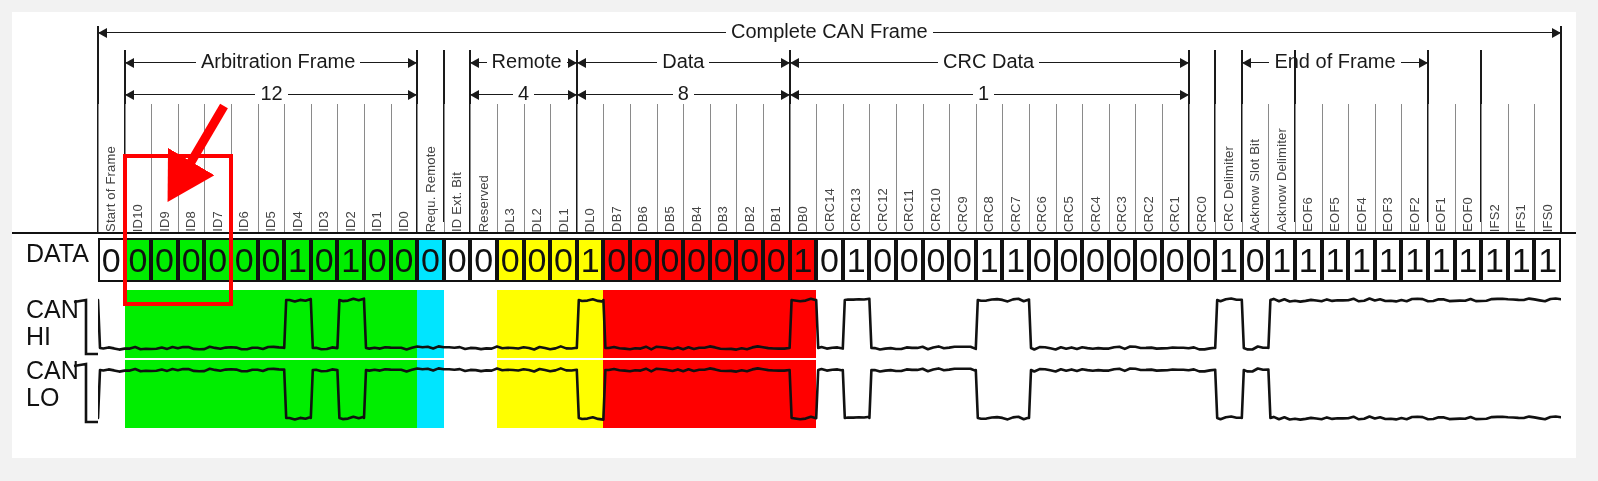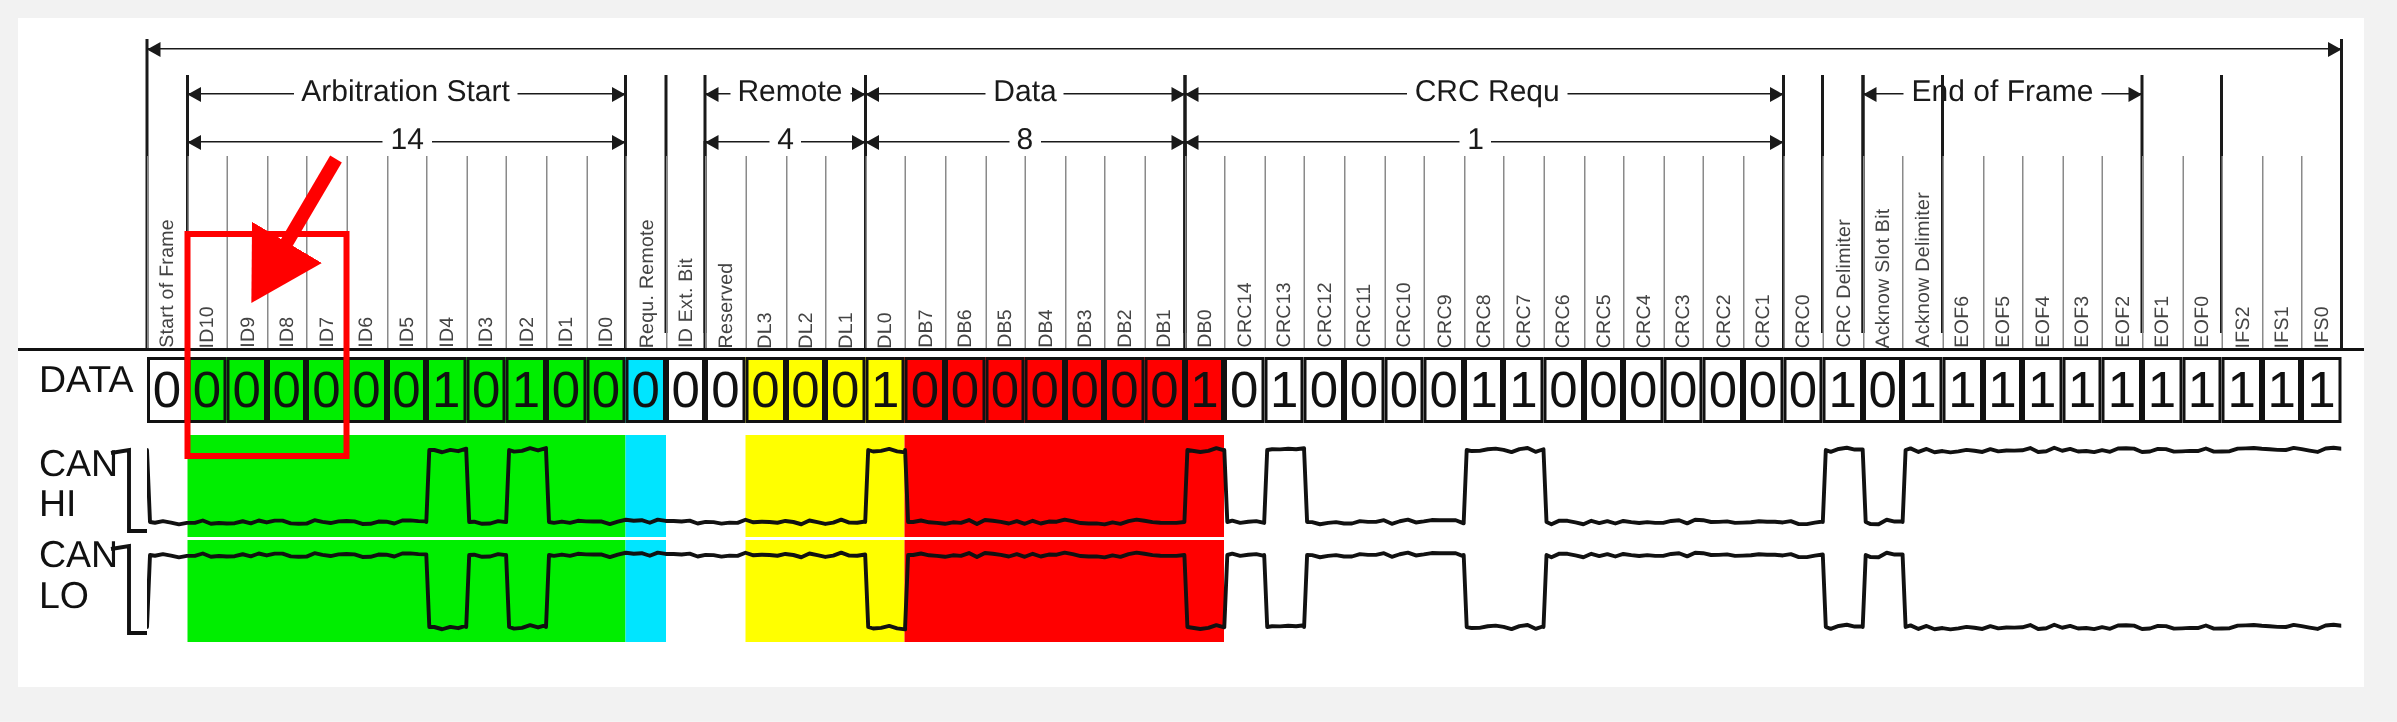--- a/index.html
+++ b/index.html
@@ -44,28 +44,29 @@
 
 <div id="root">
   <div id="canvas">
 
     <div id="brackets" style="position: absolute; left: 86px; top: 0px; width: 1463px; height: 120px;">
         <div class="tick" style="left: -1px; top: 14px; height: 206px; width: 2px;"></div>
         <div class="tick" style="left: 1462px; top: 14px; height: 206px; width: 2px;"></div>
         <div class="brk" style="left: 0px; top: 20px; width: 1463px;"></div>
         <div class="arrowL" style="left: 0px; top: 15.5px;"></div>
         <div class="arrowR" style="left: 1454px; top: 15.5px;"></div>
+        <div class="brklbl" style="top: 9px; left: 628px;">Complete CAN Frame</div>
         <div class="brk" style="left: 26.6px; top: 50px; width: 292.6px;"></div>
         <div class="arrowL" style="left: 26.6px; top: 45.5px;"></div>
         <div class="arrowR" style="left: 310.2px; top: 45.5px;"></div>
-        <div class="brklbl" style="top: 39px; left: 97.9px;">Arbitration Start</div>
+        <div class="brklbl" style="top: 39px; left: 97.9px;">Arbitration Frame</div>
         <div class="brk" style="left: 26.6px; top: 82px; width: 292.6px;"></div>
         <div class="arrowL" style="left: 26.6px; top: 77.5px;"></div>
         <div class="arrowR" style="left: 310.2px; top: 77.5px;"></div>
-        <div class="brklbl" style="top: 71px; left: 157.4px;">14</div>
+        <div class="brklbl" style="top: 71px; left: 157.4px;">12</div>
         <div class="tick" style="left: 25.6px; top: 82px; height: 138px; width: 2px;"></div>
         <div class="tick" style="left: 318.2px; top: 82px; height: 138px; width: 2px;"></div>
         <div class="tick" style="left: 25.6px; top: 38px; height: 172px; width: 2px;"></div>
         <div class="tick" style="left: 318.2px; top: 38px; height: 172px; width: 2px;"></div>
         <div class="brk" style="left: 372.4px; top: 50px; width: 106.4px;"></div>
         <div class="arrowL" style="left: 372.4px; top: 45.5px;"></div>
         <div class="arrowR" style="left: 469.8px; top: 45.5px;"></div>
         <div class="brklbl" style="top: 39px; left: 388.6px;">Remote</div>
         <div class="brk" style="left: 372.4px; top: 82px; width: 106.4px;"></div>
         <div class="arrowL" style="left: 372.4px; top: 77.5px;"></div>
@@ -83,21 +84,21 @@
         <div class="arrowL" style="left: 478.8px; top: 77.5px;"></div>
         <div class="arrowR" style="left: 682.6px; top: 77.5px;"></div>
         <div class="brklbl" style="top: 71px; left: 574.7px;">8</div>
         <div class="tick" style="left: 477.8px; top: 82px; height: 138px; width: 2px;"></div>
         <div class="tick" style="left: 690.6px; top: 82px; height: 138px; width: 2px;"></div>
         <div class="tick" style="left: 477.8px; top: 38px; height: 172px; width: 2px;"></div>
         <div class="tick" style="left: 690.6px; top: 38px; height: 172px; width: 2px;"></div>
         <div class="brk" style="left: 691.6px; top: 50px; width: 399px;"></div>
         <div class="arrowL" style="left: 691.6px; top: 45.5px;"></div>
         <div class="arrowR" style="left: 1081.6px; top: 45.5px;"></div>
-        <div class="brklbl" style="top: 39px; left: 840.1px;">CRC Requ</div>
+        <div class="brklbl" style="top: 39px; left: 840.1px;">CRC Data</div>
         <div class="brk" style="left: 691.6px; top: 82px; width: 399px;"></div>
         <div class="arrowL" style="left: 691.6px; top: 77.5px;"></div>
         <div class="arrowR" style="left: 1081.6px; top: 77.5px;"></div>
         <div class="brklbl" style="top: 71px; left: 875.1px;">1</div>
         <div class="tick" style="left: 690.6px; top: 82px; height: 138px; width: 2px;"></div>
         <div class="tick" style="left: 1089.6px; top: 82px; height: 138px; width: 2px;"></div>
         <div class="tick" style="left: 690.6px; top: 38px; height: 172px; width: 2px;"></div>
         <div class="tick" style="left: 1089.6px; top: 38px; height: 172px; width: 2px;"></div>
         <div class="brk" style="left: 1143.8px; top: 50px; width: 186.2px;"></div>
         <div class="arrowL" style="left: 1143.8px; top: 45.5px;"></div>

